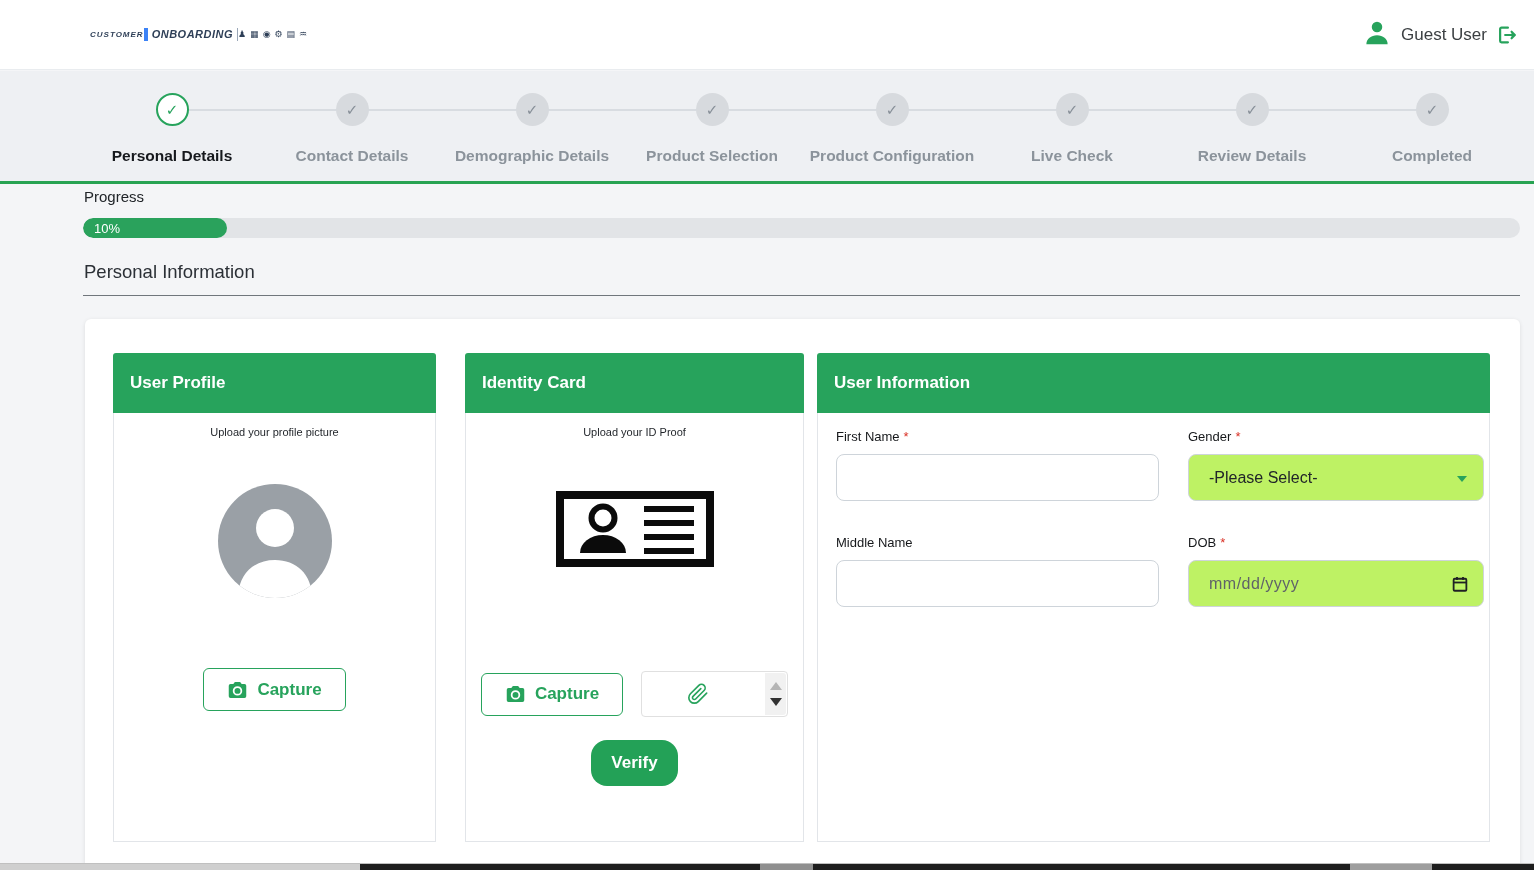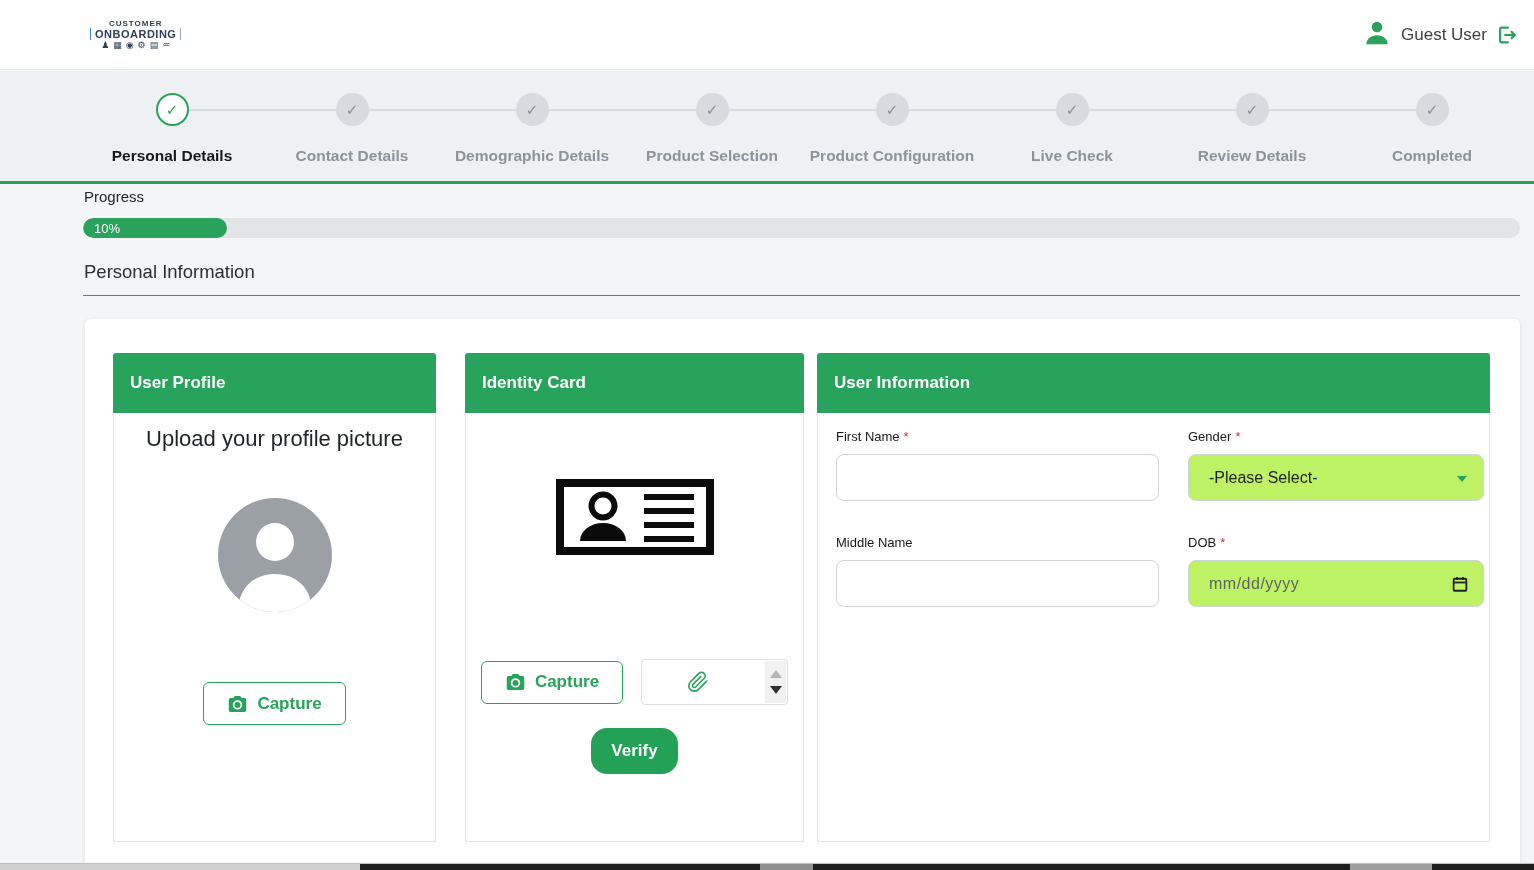--- a/index.html
+++ b/index.html
@@ -12,24 +12,24 @@
     color:#212529;
   }
 
   
   .header {
     position:absolute; top:0; left:0; width:1534px; height:70px;
     background:#fff; border-bottom:1px solid #e9ecef;
     display:flex; align-items:center; justify-content:space-between;
     padding:0 16px 0 90px;
   }
-  .logo { display:flex; flex-direction:column; align-items:center; line-height:1.15; }
+  .logo { display:flex; flex-direction:row; align-items:center; line-height:1.15;font-style:italic; }
   .logo-line1 { font-size:8px; font-weight:700; letter-spacing:1px; color:#2e3f57; }
   .logo-line2 { font-size:11px; font-weight:700; letter-spacing:0.5px; color:#2e3f57;
-                padding:0 4px; border-left:1px solid #3b82f6; border-right:1px solid #9aa7b8; }
+                padding:0 4px; border-left:4px solid #3b82f6; border-right:1px solid #9aa7b8; }
   .logo-icons { display:flex; gap:4px; margin-top:1px; }
   .logo-icons span { font-size:9px; color:#2e3f57; line-height:1; }
   .user-box { display:flex; align-items:center; gap:9px; }
   .user-name { font-size:17px; color:#3c4043; }
 
   
   .stepper {
     position:absolute; top:71px; left:0; width:1534px; height:113px;
     background:#eef0f3; border-bottom:3px solid #28a352;
   }
@@ -72,21 +72,21 @@
   .panel-identity { width:355px;padding-left:16px; }
   .panel-userinfo { width:673px; }
   .panel-header {
     height:60px; background:#27a35c; color:#fff;
     font-size:17px; font-weight:700;
     display:flex; align-items:center; padding:0 17px; flex:none;
     border-radius:3px 3px 0 0;
   }
   .panel-body { flex:1; background:#fff; border:1px solid #e2e5e9; border-top:none; overflow:hidden; }
   .centered-body { text-align:center; padding-top:13px; }
-  .upload-text { font-size:22px; color:#1f2328; }
+  .upload-text { font-size:11px; color:#1f2328; }
 
   .avatar {
     width:114px; height:114px; border-radius:50%; background:#9aa0a6;
     margin:46px auto 0; display:flex; align-items:flex-end; justify-content:center; overflow:hidden;
   }
 
   .btn-capture {
     display:inline-flex; align-items:center; justify-content:center; gap:9px;
     height:43px; padding:0 23px;
     background:#fff; border:1px solid #27a35c; border-radius:6px;
@@ -262,20 +262,21 @@
             </svg>
           </span>
           <span>Capture</span>
         </button>
       </div>
     </div>
 
     <div class="panel panel-identity">
       <div class="panel-header">Identity Card</div>
       <div class="panel-body centered-body">
+        <div class="upload-text">Upload your ID Proof</div>
         <svg class="idcard-svg" width="158" height="76" viewBox="0 0 158 76">
           <rect x="4" y="4" width="150" height="68" fill="none" stroke="#0b0b0b" stroke-width="8"></rect>
           <circle cx="47" cy="27" r="11.5" fill="none" stroke="#0b0b0b" stroke-width="6"></circle>
           <path d="M24 62 a23 18 0 0 1 46 0 z" fill="#0b0b0b"></path>
           <line x1="88" y1="18" x2="138" y2="18" stroke="#0b0b0b" stroke-width="6"></line>
           <line x1="88" y1="32" x2="138" y2="32" stroke="#0b0b0b" stroke-width="6"></line>
           <line x1="88" y1="46" x2="138" y2="46" stroke="#0b0b0b" stroke-width="6"></line>
           <line x1="88" y1="60" x2="138" y2="60" stroke="#0b0b0b" stroke-width="6"></line>
         </svg>
         <div class="id-controls">

